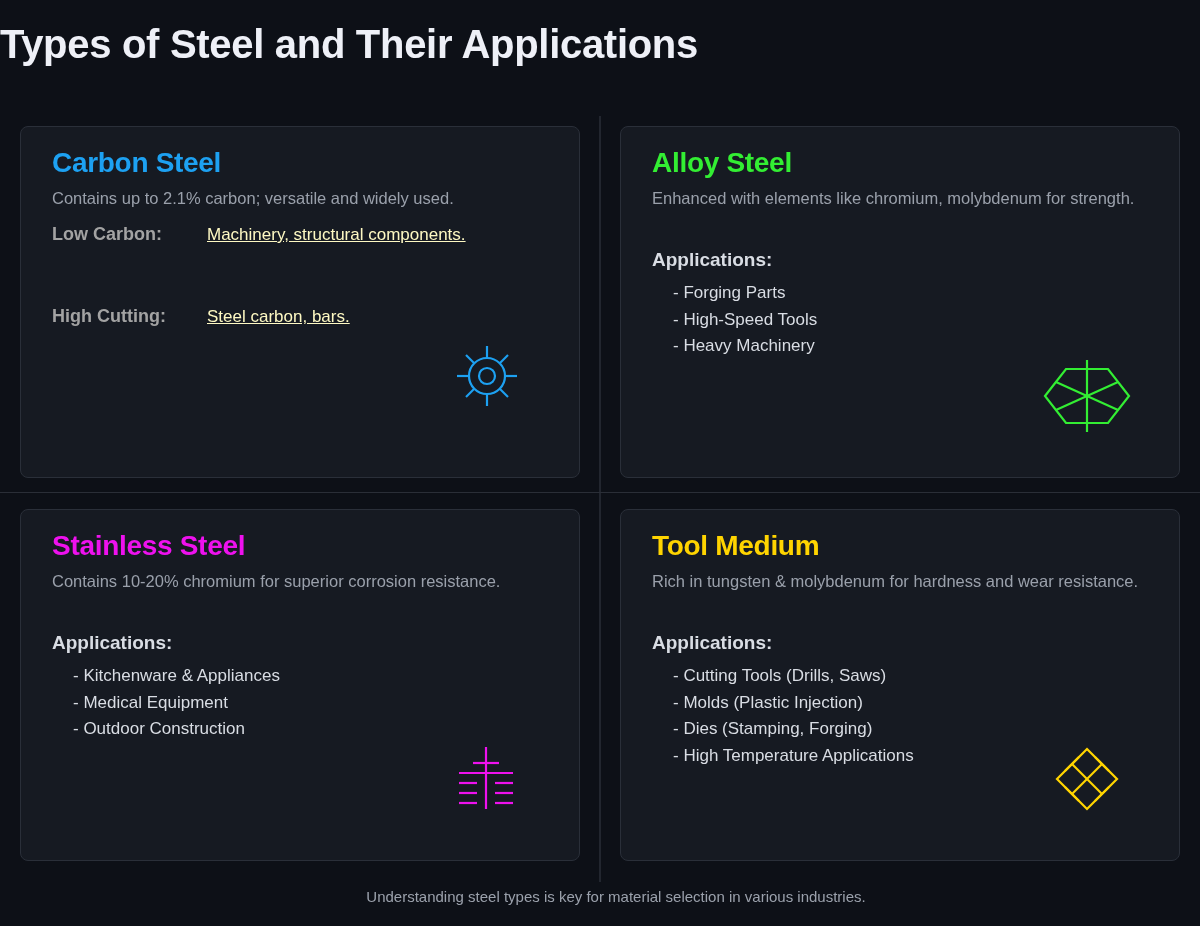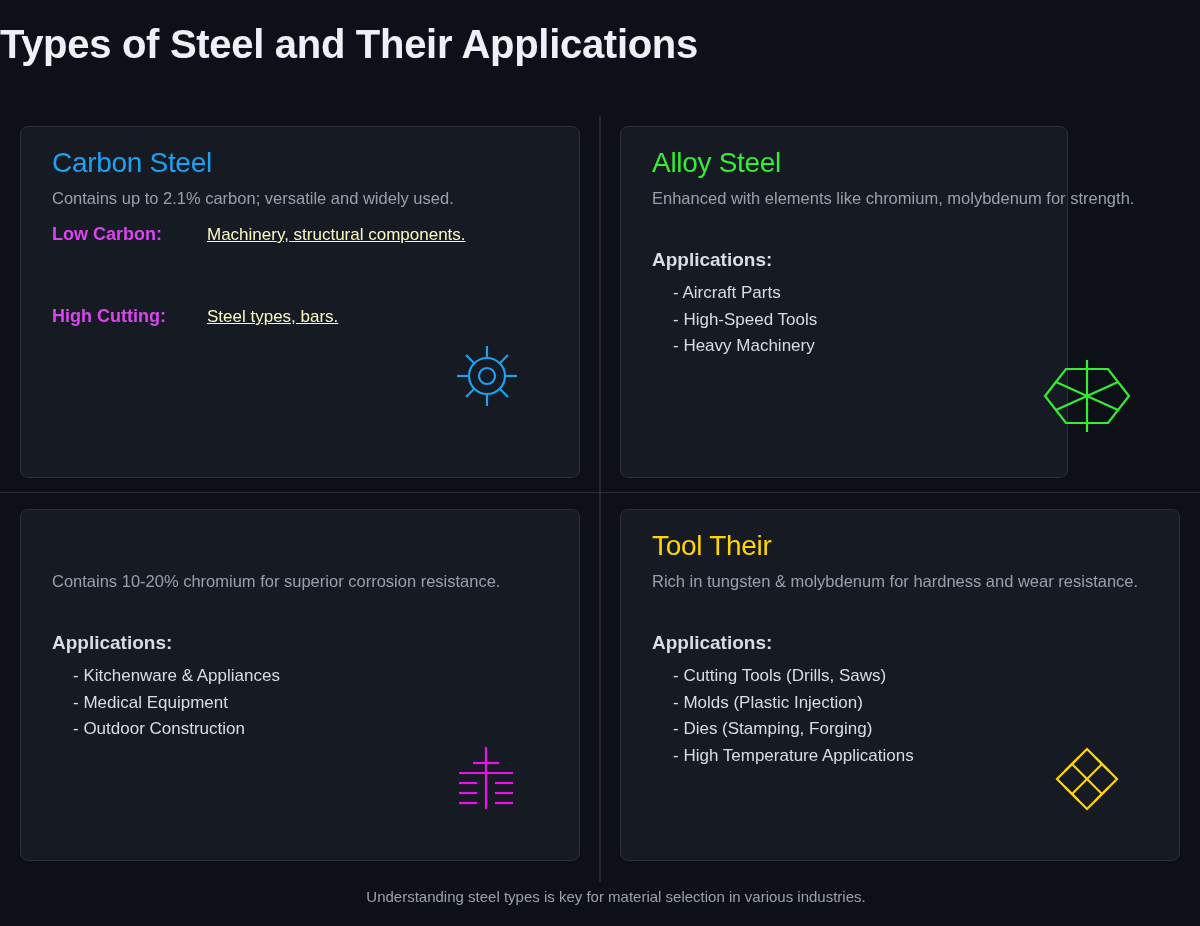--- a/index.html
+++ b/index.html
@@ -12,29 +12,29 @@
     position:absolute; left:0; top:22px; width:1200px; text-align:left;
     font-size:40px; font-weight:bold; color:#eef0f7; letter-spacing:-0.3px;
   }
   .vline { position:absolute; left:599px; top:116px; width:2px; height:766px; background:#22262f; }
   .hline { position:absolute; left:0; top:492px; width:1200px; height:1px; background:#2a2e37; }
   .card {
     position:absolute; background:#161a22; border:1px solid #2a2f39; border-radius:8px;
     box-sizing:border-box;
   }
   .c1 { left:20px; top:126px; width:560px; height:352px; }
-  .c2 { left:620px; top:126px; width:448px; height:352px; }
+  .c2 { left:620px; top:126px; width:560px; height:352px; }
   .c3 { left:20px; top:509px; width:560px; height:352px; }
   .c4 { left:620px; top:509px; width:560px; height:352px; }
   .card h2 {
-    position:absolute; left:31px; top:20px; margin:0; font-size:28px; font-weight:normal; letter-spacing:-0.3px;
+    position:absolute; left:31px; top:20px; margin:0; font-size:28px; font-weight:bold; letter-spacing:-0.3px;
   }
   .desc { position:absolute; left:31px; top:62px; font-size:16.5px; color:#9aa0ab; white-space:nowrap; }
   .row { position:absolute; left:31px; font-size:17px; white-space:nowrap; }
-  .row .k { display:inline-block; width:155px; font-weight:bold; color:#d946ef; font-size:18px; }
+  .row .k { display:inline-block; width:155px; font-weight:bold; color:#a3a3a3; font-size:18px; }
   .row .v { color:#fef9c3;text-decoration:underline; }
   .apps-h { position:absolute; left:31px; top:122px; font-size:19px; color:#d9dde4;font-weight:bold; }
   .apps { position:absolute; left:52px; top:156px; margin:0; padding:0; list-style:none; }
   .apps li { font-size:17px; color:#d9dde4; height:26.6px; line-height:20px; white-space:nowrap; }
   .icon { position:absolute; }
   .footer {
     position:absolute; left:0; top:888px; width:1200px; text-align:center;
     font-size:15px; color:#9ba1ac;margin-left:16px;
   }
 </style>
@@ -45,21 +45,21 @@
 <div class="vline"></div>
 <div class="hline"></div>
 
 <div class="card c1">
   <h2 style="color:#1da1f2">Carbon Steel</h2>
   <div class="desc">Contains up to 2.1% carbon; versatile and widely used.</div>
   <div class="row" style="top:97px">
     <span class="k">Low Carbon:</span><span class="v">Machinery, structural components.</span>
   </div>
   <div class="row" style="top:179px">
-    <span class="k">High Cutting:</span><span class="v">Steel types, bars.</span>
+    <span class="k">High Cutting:</span><span class="v">Steel carbon, bars.</span>
   </div>
   <svg class="icon" style="left:434px;top:217px" width="64" height="64" viewBox="0 0 64 64">
     <g stroke="#1da1f2" stroke-width="2.2" fill="none">
       <circle cx="32" cy="32" r="18"></circle>
       <circle cx="32" cy="32" r="8"></circle>
       <line x1="32" y1="2" x2="32" y2="14"></line>
       <line x1="32" y1="50" x2="32" y2="62"></line>
       <line x1="2" y1="32" x2="14" y2="32"></line>
       <line x1="50" y1="32" x2="62" y2="32"></line>
       <line x1="11" y1="11" x2="19" y2="19"></line>
@@ -68,35 +68,36 @@
       <line x1="11" y1="53" x2="19" y2="45"></line>
     </g>
   </svg>
 </div>
 
 <div class="card c2">
   <h2 style="color:#33ee33">Alloy Steel</h2>
   <div class="desc">Enhanced with elements like chromium, molybdenum for strength.</div>
   <div class="apps-h">Applications:</div>
   <ul class="apps">
-    <li>- Aircraft Parts</li>
+    <li>- Forging Parts</li>
     <li>- High-Speed Tools</li>
     <li>- Heavy Machinery</li>
   </ul>
   <svg class="icon" style="left:422px;top:231px" width="88" height="76" viewBox="0 0 88 76">
     <g stroke="#33ee33" stroke-width="2.2" fill="none">
       <polygon points="2,38 23,11 65,11 86,38 65,65 23,65"></polygon>
       <line x1="44" y1="2" x2="44" y2="74"></line>
       <line x1="13" y1="24" x2="75" y2="52"></line>
       <line x1="75" y1="24" x2="13" y2="52"></line>
     </g>
   </svg>
 </div>
 
 <div class="card c3">
+  <h2 style="color:#ee11ee">Stainless Steel</h2>
   <div class="desc">Contains 10-20% chromium for superior corrosion resistance.</div>
   <div class="apps-h">Applications:</div>
   <ul class="apps">
     <li>- Kitchenware &amp; Appliances</li>
     <li>- Medical Equipment</li>
     <li>- Outdoor Construction</li>
   </ul>
   <svg class="icon" style="left:436px;top:235px" width="58" height="66" viewBox="0 0 58 66">
     <g stroke="#ee11ee" stroke-width="2.2" fill="none">
       <line x1="29" y1="2" x2="29" y2="64"></line>
@@ -106,21 +107,21 @@
       <line x1="38" y1="38" x2="56" y2="38"></line>
       <line x1="2" y1="48" x2="20" y2="48"></line>
       <line x1="38" y1="48" x2="56" y2="48"></line>
       <line x1="2" y1="58" x2="20" y2="58"></line>
       <line x1="38" y1="58" x2="56" y2="58"></line>
     </g>
   </svg>
 </div>
 
 <div class="card c4">
-  <h2 style="color:#ffd400">Tool Their</h2>
+  <h2 style="color:#ffd400">Tool Medium</h2>
   <div class="desc">Rich in tungsten &amp; molybdenum for hardness and wear resistance.</div>
   <div class="apps-h">Applications:</div>
   <ul class="apps">
     <li>- Cutting Tools (Drills, Saws)</li>
     <li>- Molds (Plastic Injection)</li>
     <li>- Dies (Stamping, Forging)</li>
     <li>- High Temperature Applications</li>
   </ul>
   <svg class="icon" style="left:434px;top:237px" width="64" height="64" viewBox="0 0 64 64">
     <g stroke="#ffd400" stroke-width="2.2" fill="none">

